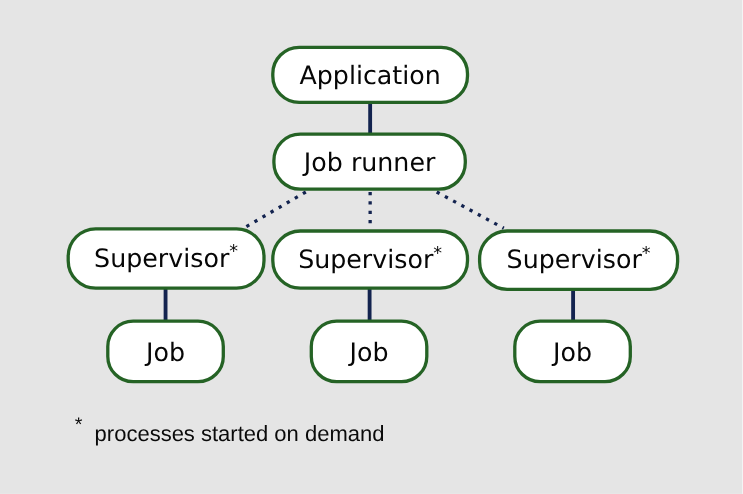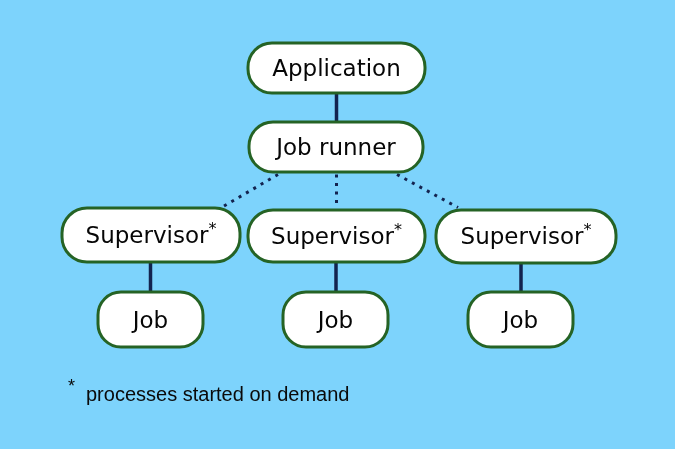--- a/index.html
+++ b/index.html
@@ -8,21 +8,21 @@
     width: 675px;
     height: 449px;
     background: #ffffff;
     overflow: hidden;
     font-family: "DejaVu Sans", sans-serif;
   }
   #canvas {
     position: relative;
     width: 675px;
     height: 449px;
-    background: #7dd3fc;
+    background: #e5e5e5;
   }
   svg { display: block; }
   .node-rect {
     fill: #ffffff;
     stroke-width: 3;
   }
   .node-label {
     font-family: "DejaVu Sans", sans-serif;
     font-size: 23px;
     fill: #060606;

